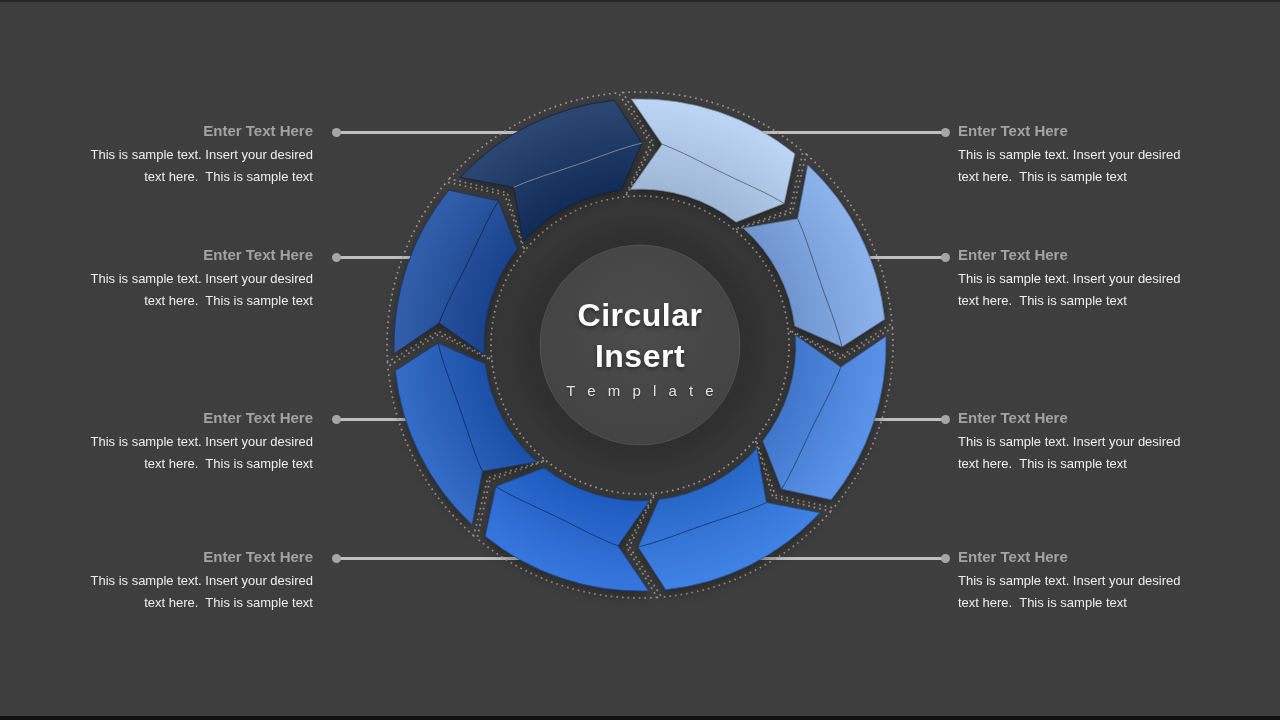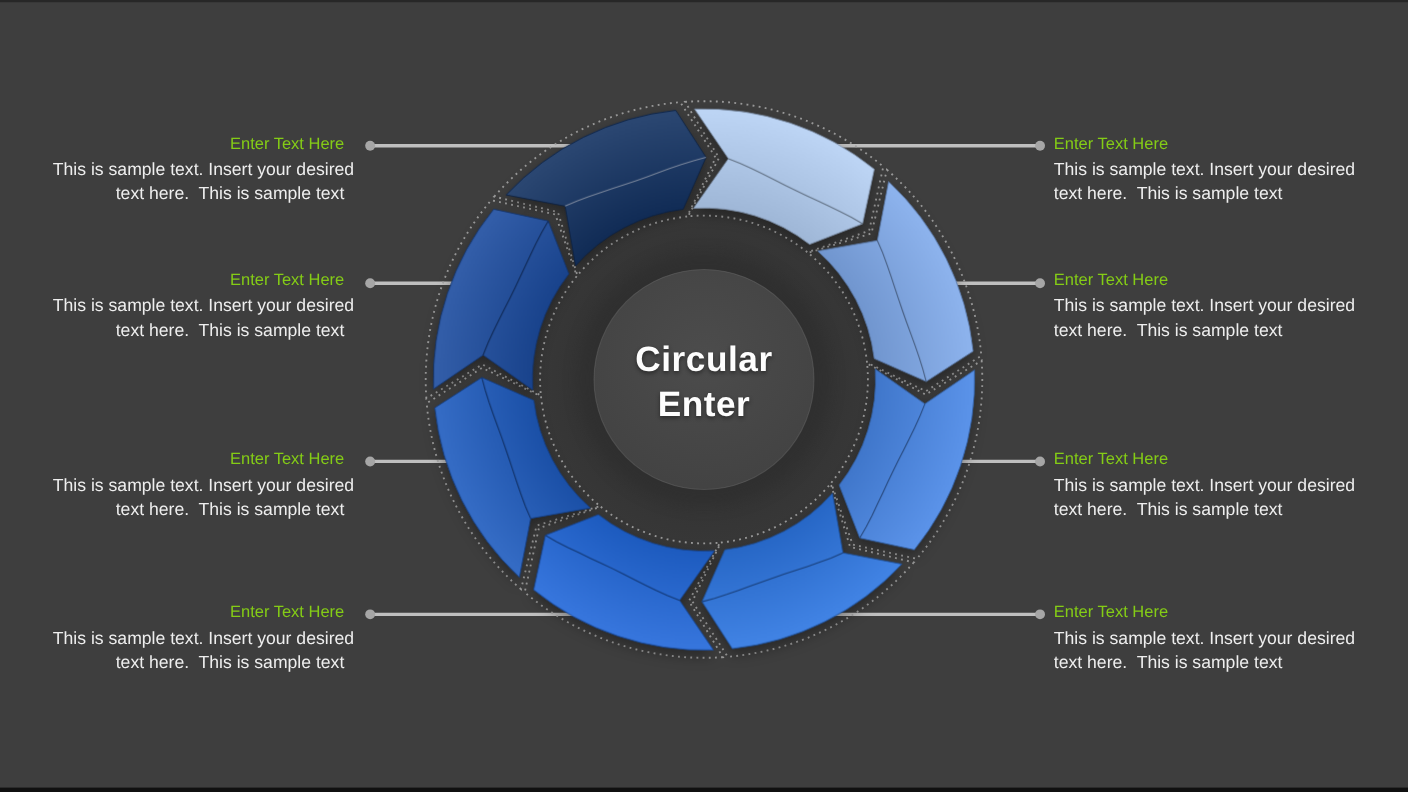--- a/index.html
+++ b/index.html
@@ -34,25 +34,25 @@
     margin-top:5px;font-size:15px;font-weight:400;color:#e3e3e3;
     letter-spacing:4px;padding-left:4px;text-shadow:0 1px 2px rgba(0,0,0,.4);
   }
 
   
   .row{position:absolute;width:265px;z-index:3;}
   .row.left{left:48px;text-align:right;}
   .row.right{left:958px;text-align:left;}
   .r1{top:121px;} .r2{top:245px;} .r3{top:408px;} .r4{top:547px;}
   .row-title{
-    font-size:15px;font-weight:400;color:#84cc16;line-height:19px;
+    font-size:15px;font-weight:700;color:#a3a3a3;line-height:19px;
     margin-bottom:4px;white-space:pre;
   }
   .row-line{
-    font-size:16px;font-weight:400;color:#eeeeee;line-height:21.5px;white-space:pre;
+    font-size:13px;font-weight:400;color:#eeeeee;line-height:21.5px;white-space:pre;
   }
 </style>
 </head>
 <body>
 
 <div class="slide">
 
   <div class="connector left c-r1" style="background: rgb(191, 191, 191);"></div>
   <div class="connector left c-r2" style="background: rgb(191, 191, 191);"></div>
   <div class="connector left c-r3" style="background: rgb(191, 191, 191);"></div>
@@ -143,21 +143,22 @@
         <polyline points="79.2,257.8 83.6,246.9 88.4,236.4 93.4,226.1 98.4,216.2 103.4,206.4 108.2,196.6 112.9,186.7 117.5,176.8 122.3,166.7 127.2,156.4 132.5,146.1 138.4,135.9" fill="none" stroke="rgb(14,38,79)" stroke-width="1" opacity="0.9"></polyline>
         <path d="M 100.1 112.2 A 246 246 0 0 1 254.3 35.3 L 281.8 78.0 L 261.0 125.2 A 156 156 0 0 0 163.2 176.6 L 153.7 122.4 Z" fill="url(#sg7)" stroke="rgb(13,34,68)" stroke-width="0.8"></path>
         <polyline points="153.7,122.4 164.5,117.7 175.4,113.7 186.1,110.0 196.7,106.5 207.2,103.0 217.5,99.5 227.8,95.9 238.1,92.1 248.6,88.3 259.3,84.6 270.4,81.1 281.8,78.0" fill="none" stroke="#828da1" stroke-width="1" opacity="0.9"></polyline>
       </g>
       <circle cx="280" cy="280" r="114" fill="#2c2c2c" opacity="0.55" style="filter:blur(7px)"></circle>
       <circle cx="280" cy="280" r="100" fill="url(#cGrad)" stroke="rgba(130,130,130,0.3)" stroke-width="1"></circle>
     </svg>
 
   <div class="center-text">
     <div class="center-title">Circular</div>
-    <div class="center-title">Enter</div>
+    <div class="center-title">Insert</div>
+    <div class="center-sub">T e m p l a t e</div>
   </div>
 
   <div class="row left r1">
     <div class="row-title">Enter Text Here</div>
     <div class="row-line">This is sample text. Insert your desired</div>
     <div class="row-line">text here.  This is sample text</div>
   </div>
   <div class="row left r2">
     <div class="row-title">Enter Text Here</div>
     <div class="row-line">This is sample text. Insert your desired</div>

